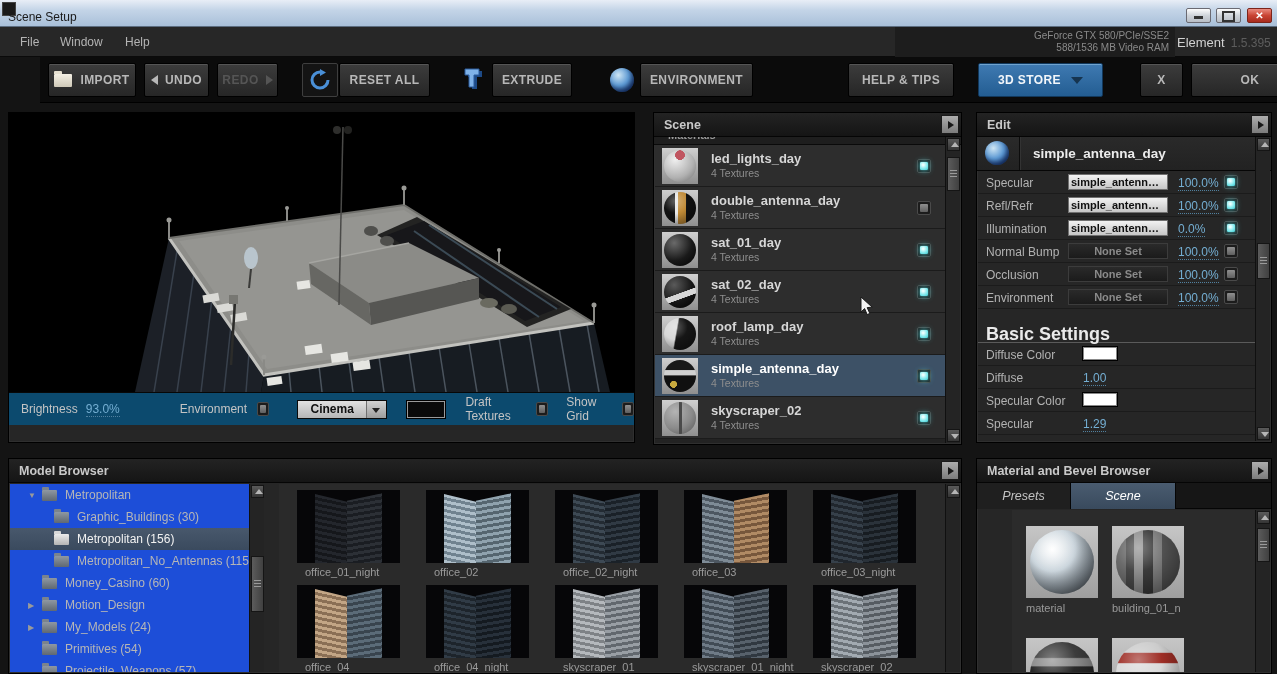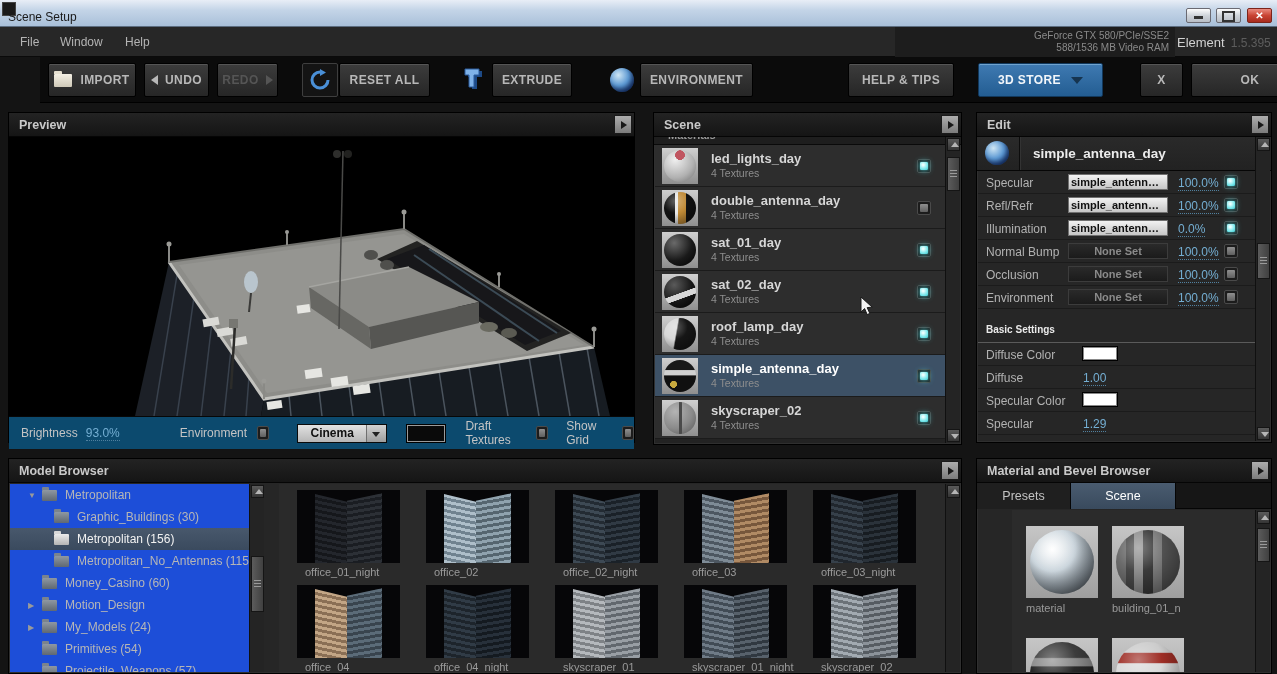--- a/index.html
+++ b/index.html
@@ -105,21 +105,21 @@
   .e-rows { position:absolute; left:1px; right:16px; top:58px; }
   .e-row { position:relative; height:23px; border-bottom:1px solid #1b1b1b; }
   .e-label { position:absolute; left:8px; top:5px; font-size:12px; color:#b2b2b2; }
   .e-texbtn { position:absolute; left:90px; top:3px; width:100px; height:16px; text-align:center; font-size:11px; font-weight:bold;
      line-height:15px; background:linear-gradient(#2a2a2a,#1b1b1b); border:1px solid #3c3c3c; color:#8a8a8a;
      white-space:nowrap; overflow:hidden; text-overflow:ellipsis; padding:0 2px;}
   .e-texbtn.set { background:linear-gradient(#f2f2f2,#c6c6c6); border:1px solid #707070; color:#101010; }
   .e-pct { position:absolute; left:200px; top:5px; }
   .e-row .chk { position:absolute; left:246px; top:4px; }
   .e-basic-head { position:absolute; left:1px; right:16px; top:206px; height:24px; border-bottom:1px solid #5a5a5a; }
-  .e-basic-head span { position:absolute; left:8px; top:5px; font-size:10px; font-weight:bold; color:#eaeaea; }
+  .e-basic-head span { position:absolute; left:8px; top:5px; font-size:18px; font-weight:bold; color:#eaeaea; }
   .b-rows { position:absolute; left:1px; right:16px; top:230px; height:101px; overflow:hidden;}
   .b-row { position:relative; height:23px; border-bottom:1px solid #1b1b1b; }
   .b-label { position:absolute; left:8px; top:5px; font-size:12px; color:#b2b2b2; }
   .b-swatch { display:none; position:absolute; left:105px; top:4px; width:34px; height:13px; border:1px solid #888; outline:1px solid #000;}
   .b-swatch[style] { display:block; }
   .b-val { position:absolute; left:105px; top:5px; }
   .b-val:empty { display:none; }
 
   
   .tree { position:absolute; left:1px; top:25px; bottom:1px; width:254px; background:#1d4ed8; overflow:hidden;}
@@ -148,21 +148,21 @@
   [data-variant="night2"] { --l1:#3d4954; --l2:#232b33; --r1:#303a44; --r2:#1a2128;}
   [data-variant="day3"]   { --l1:#7e8b96; --l2:#4d5761; --r1:#b08a64; --r2:#77573c;}
   [data-variant="night3"] { --l1:#36404a; --l2:#20262d; --r1:#2a323a; --r2:#171c21;}
   [data-variant="day4"]   { --l1:#c2a585; --l2:#8a6f55; --r1:#5b6b78; --r2:#39444e;}
   [data-variant="night4"] { --l1:#303b46; --l2:#1d242b; --r1:#27303a; --r2:#141a20;}
   [data-variant="sky1"]   { --l1:#b4b8bc; --l2:#7e8286; --r1:#989ea4; --r2:#62686e;}
   [data-variant="sky1n"]  { --l1:#6e7a86; --l2:#414b55; --r1:#57616b; --r2:#303840;}
   [data-variant="sky2"]   { --l1:#a2aab1; --l2:#6b7278; --r1:#8b9299; --r2:#565c62;}
 
   
-  .tabs { position:relative; height:26px; background:#161616; border-bottom:1px solid #050505;}
+  .tabs { position:relative; height:26px; background:#161616; border-bottom:1px solid #050505;font-style:italic;}
   .tab { position:absolute; top:0; height:26px; background:#1f1f1f; border-right:1px solid #050505; color:#c2c2c2;
      font-size:12.5px; text-align:center; line-height:26px; }
   .tab.active { background:linear-gradient(#4a5c70,#394a5d); color:#fff; }
   .mat-grid { position:absolute; left:1px; right:16px; top:51px; bottom:1px; background:#2b2b2b; overflow:hidden; padding:16px 0 0 14px;margin-left:34px;}
   .mat-cell { float:left; width:86px; height:112px; position:relative;}
   .mat-sq { position:absolute; left:0; top:0; width:72px; height:72px; background:linear-gradient(#c6c6c6,#9e9e9e);}
   .mat-sph { position:absolute; left:4px; top:4px; width:64px; height:64px; border-radius:50%; }
   .mat-sph::after { content:""; position:absolute; inset:0; border-radius:50%;
      background:radial-gradient(circle at 35% 28%, rgba(255,255,255,.35), rgba(255,255,255,0) 38%, rgba(0,0,0,.5) 96%);}
   .mat-label { position:absolute; left:0; top:76px; font-size:11px; color:#9a9a9a; white-space:nowrap;}
@@ -247,24 +247,20 @@
     </div>
     <div class="tbtn" style="left:1100px;width:43px;">
       <span>X</span>
     </div>
     <div class="tbtn" style="left:1151px;width:118px;">
       <span>OK</span>
     </div>
   </div>
 
   <div class="panel" style="left:8px;top:112px;width:627px;height:331px;">
-    <div class="phead">
-      <span class="ptitle">Preview</span>
-      <span class="hbtn"></span>
-    </div>
     <div class="viewport">
       <svg width="625" height="279" viewBox="0 0 625 279">
 
         <polygon points="160,125 255,262 252,279 126,279" fill="#1c2027"></polygon>
         <g stroke="#39414d" stroke-width="1.5">
           <line x1="168" y1="138" x2="145" y2="279"></line>
             <line x1="185" y1="160" x2="168" y2="279"></line>
           <line x1="203" y1="185" x2="192" y2="279"></line>
             <line x1="222" y1="212" x2="215" y2="279"></line>
           <line x1="240" y1="240" x2="237" y2="279"></line>

